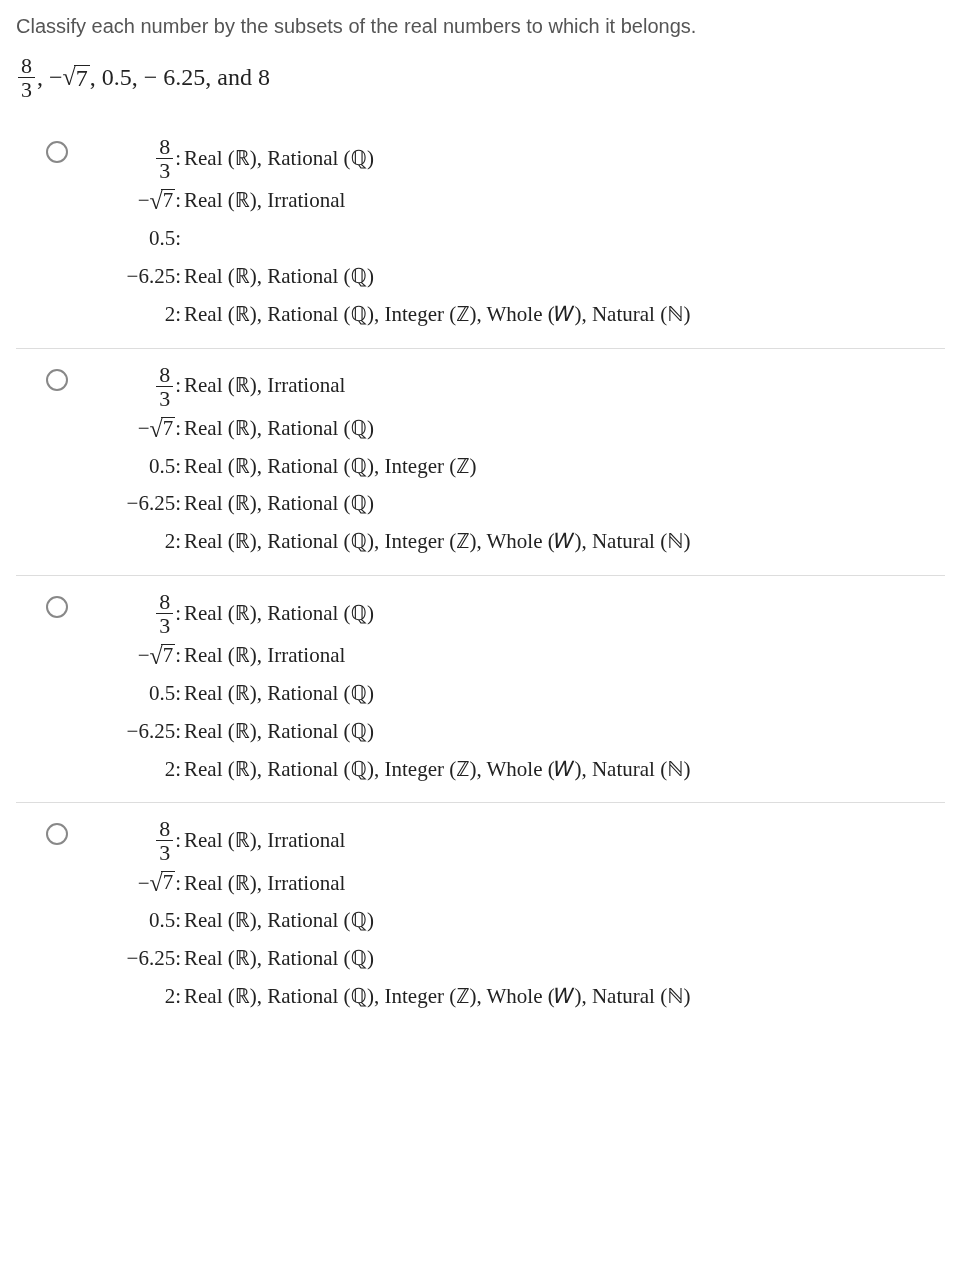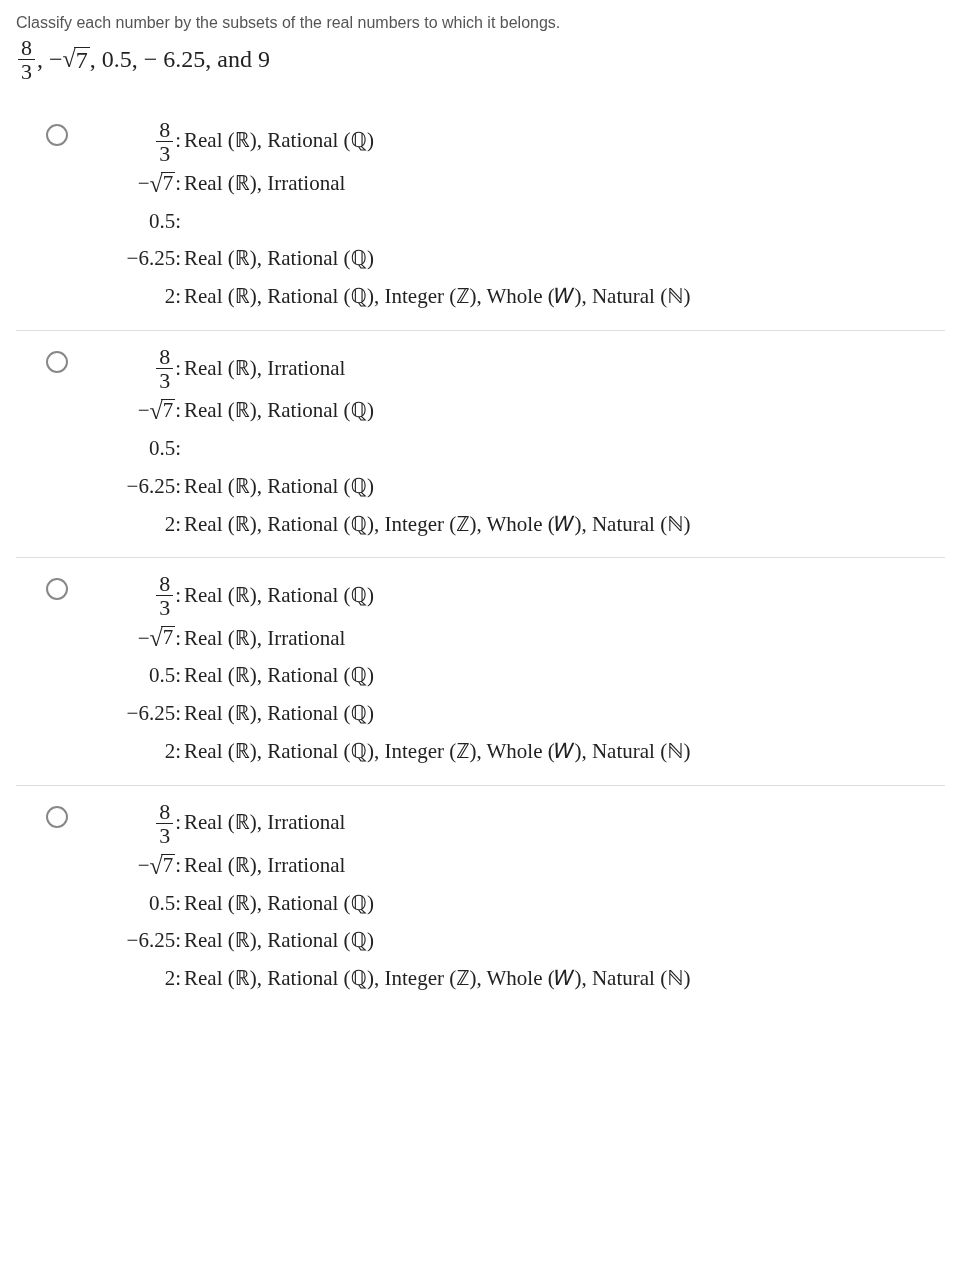--- a/index.html
+++ b/index.html
@@ -7,23 +7,23 @@
     padding: 12px 16px;
     font-family: Arial, Helvetica, sans-serif;
     font-size: 22px;
     color: #333;
     background: #fff;
     width: 961px;
     box-sizing: border-box;
   }
   .intro {
     color: #555;
-    font-size: 16px;
+    font-size: 20px;
     line-height: 1.4;
-    margin-bottom: 2px;
+    margin-bottom: 14px;
   }
   .expr-line {
     font-family: "Times New Roman", Times, serif;
     font-size: 24px;
     color: #222;
     display: flex;
     align-items: center;
     margin-bottom: 20px;
   }
   .sqrt {
@@ -106,21 +106,21 @@
 <div class="expr-line">
   <span class="frac">
     <span class="num">8</span>
     <span class="den">3</span>
   </span>
   <span>, −</span>
   <span class="sqrt">
     <span class="radical">√</span>
     <span class="under">7</span>
   </span>
-  <span>, 0.5, − 6.25, and 9</span>
+  <span>, 0.5, − 6.25, and 8</span>
 </div>
 
 <div class="options">
 
   <div class="option">
     <div class="radio-wrap">
       <div class="radio"></div>
     </div>
     <div class="answer-block">
       <div class="answer-line">
@@ -175,20 +175,21 @@
           <span>−</span>
           <span class="sqrt">
             <span class="radical">√</span>
             <span class="under">7</span>
           </span>:
         </span>
         <span>Real (ℝ), Rational (ℚ)</span>
       </div>
       <div class="answer-line">
         <span class="label-col"><span>0.5</span>:</span>
+        <span>Real (ℝ), Rational (ℚ), Integer (ℤ)</span>
       </div>
       <div class="answer-line">
         <span class="label-col"><span>−6.25</span>:</span>
         <span>Real (ℝ), Rational (ℚ)</span>
       </div>
       <div class="answer-line">
         <span class="label-col"><span>2</span>:</span>
         <span>Real (ℝ), Rational (ℚ), Integer (ℤ), Whole (𝑊),  Natural (ℕ)</span>
       </div>
     </div>

